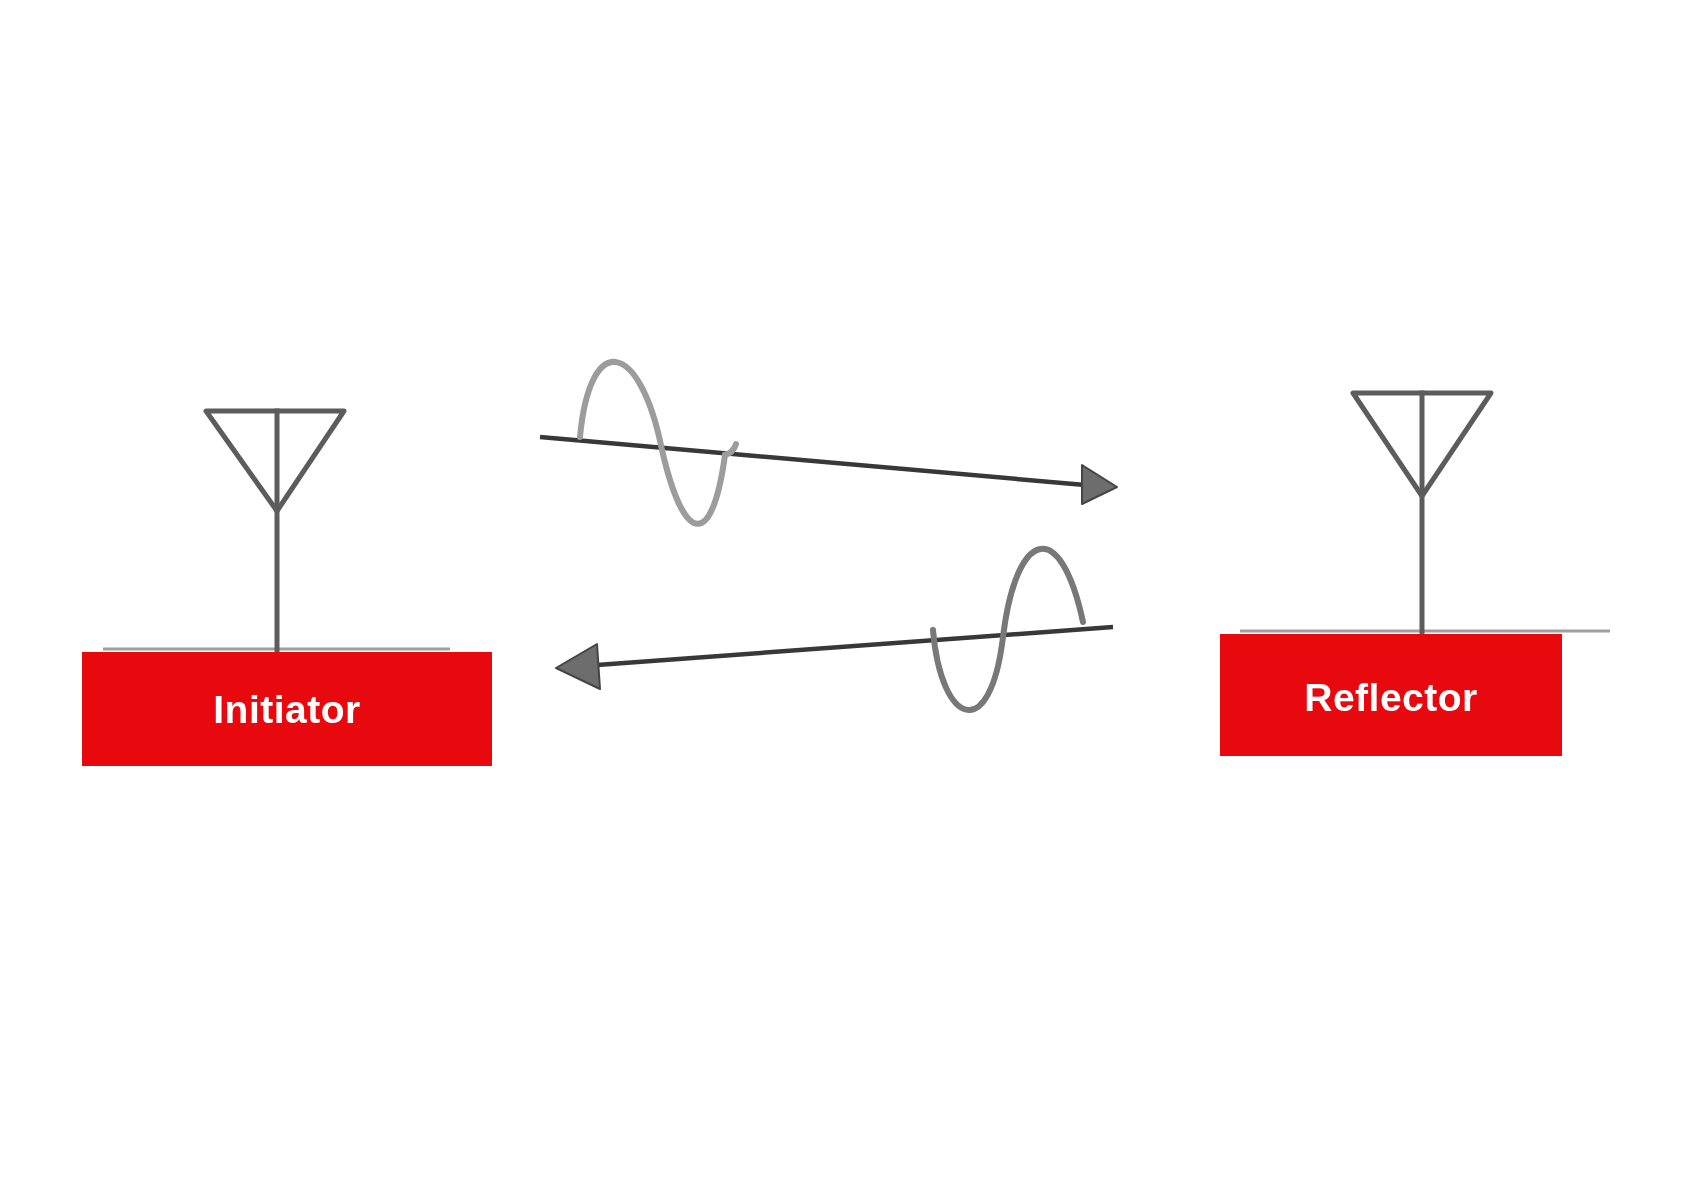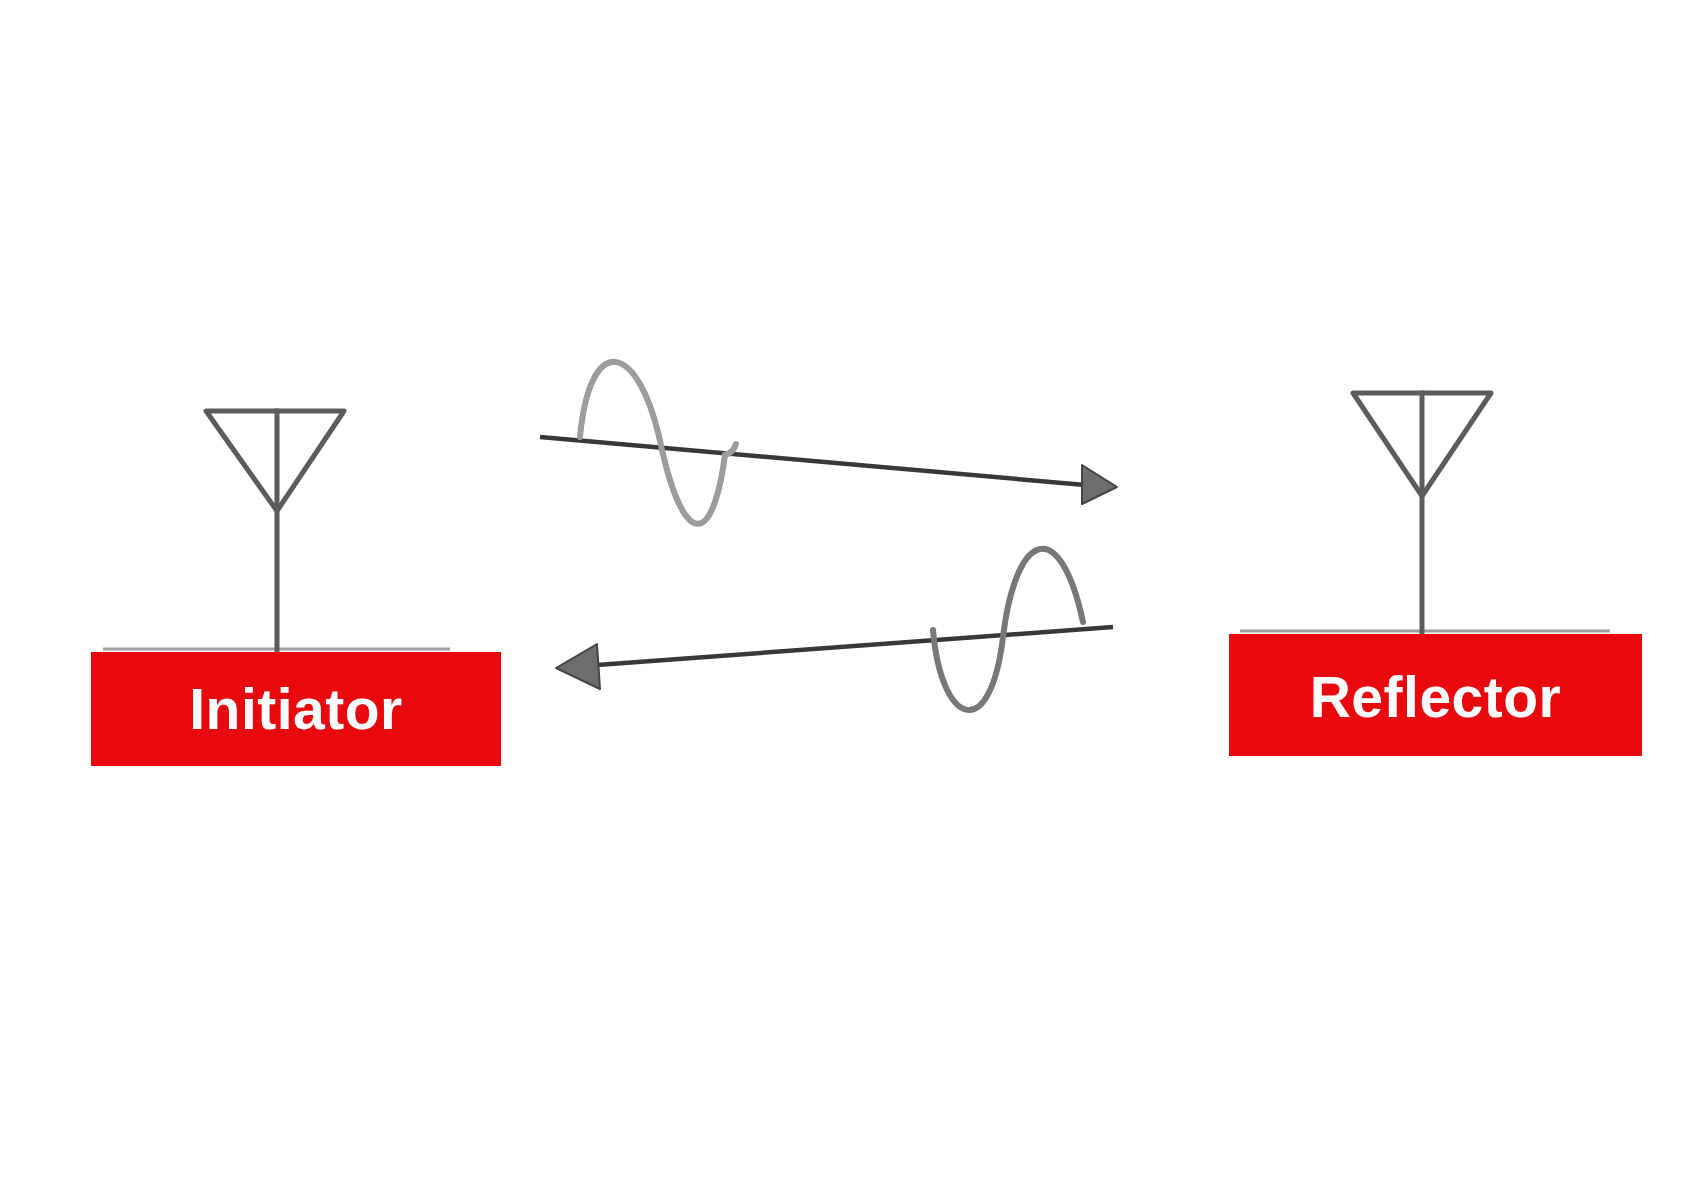--- a/index.html
+++ b/index.html
@@ -23,35 +23,34 @@
     height: 1199px;
   }
   .node-box {
     position: absolute;
     display: flex;
     align-items: center;
     justify-content: center;
     background: #e8090e;
     color: #ffffff;
     font-weight: bold;
-    font-size: 57px;
+    font-size: 39px;
     letter-spacing: 0.5px;
     line-height: 1;
-    margin-left: 9px;
   }
   .node-box.initiator {
     left: 82px;
     top: 652px;
     width: 410px;
     height: 114px;
   }
   .node-box.reflector {
     left: 1220px;
     top: 634px;
-    width: 413px;
+    width: 342px;
     height: 122px;
     padding-top: 4px;
     box-sizing: border-box;
   }
 </style>
 </head>
 <body>
 
 <div class="canvas">
 

